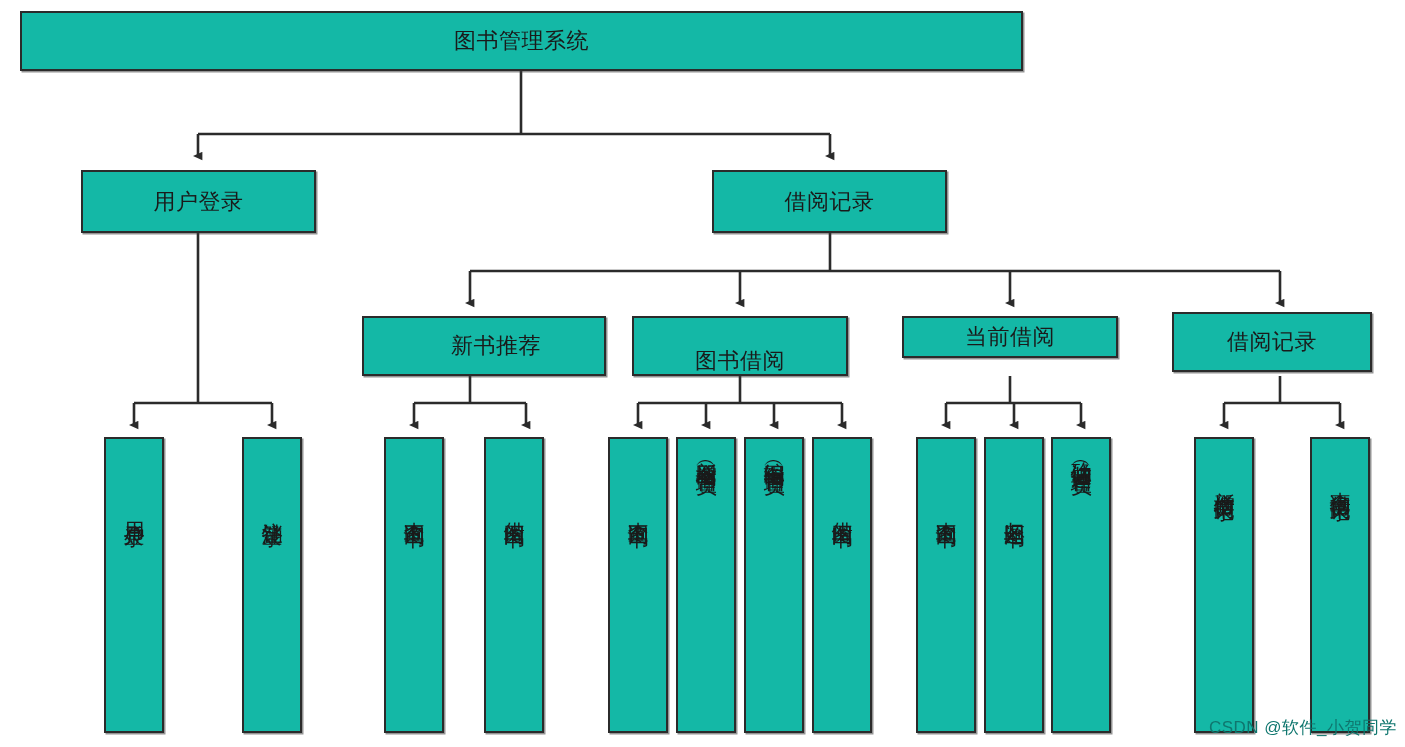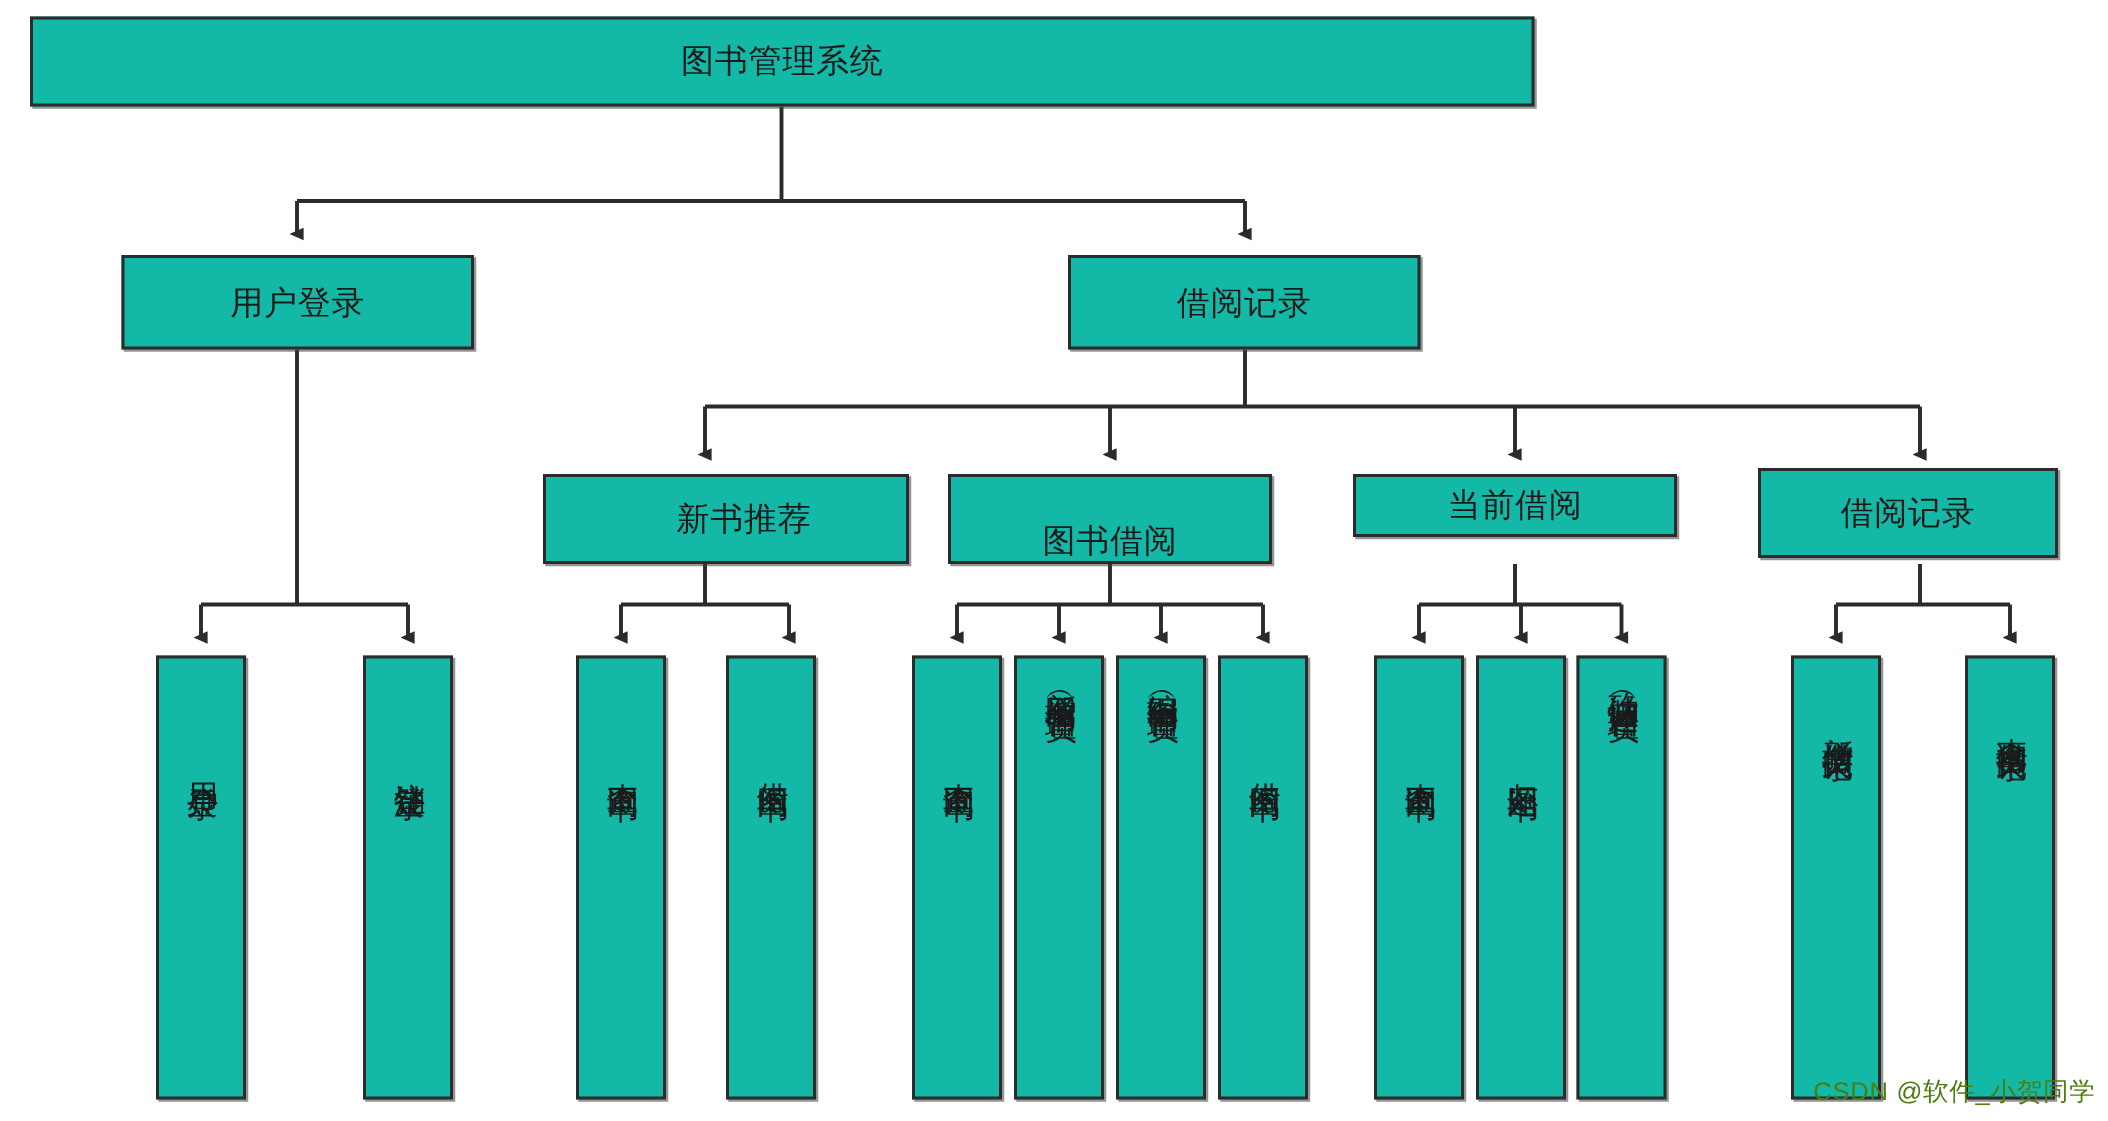--- a/index.html
+++ b/index.html
@@ -62,21 +62,21 @@
     white-space: normal;
   }
   .node.vertical.tall .label {
     padding-top: 0;
   }
   #watermark {
     position: absolute;
     right: 8px;
     bottom: 8px;
     font-size: 17px;
-    color: #4d7c0f;
+    color: #0f766e;
     letter-spacing: 0.5px;
     user-select: none;
     white-space: nowrap;
   }
 </style>
 </head>
 <body>
 
 <div id="diagram-canvas">
 

